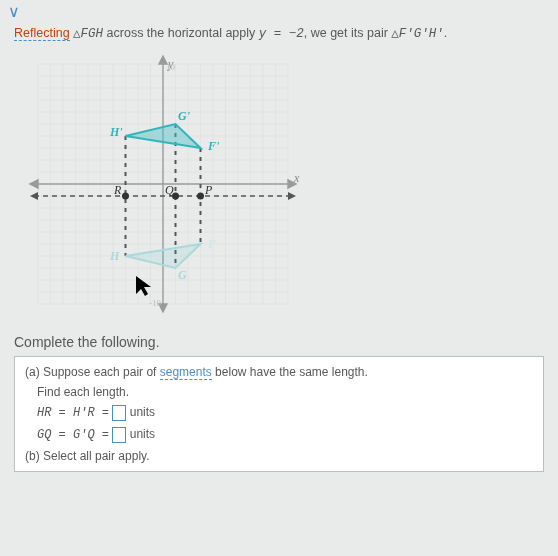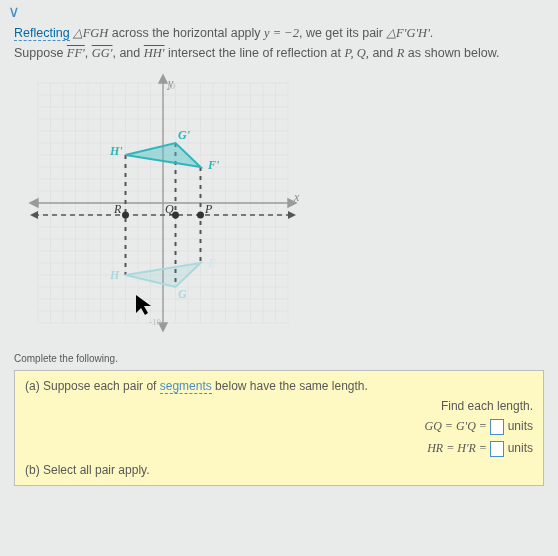--- a/index.html
+++ b/index.html
@@ -19,41 +19,41 @@
     cursor: pointer;
   }
   .content {
     padding: 0 14px 8px 14px;
   }
   .intro-line {
     line-height: 1.6;
     font-size: 12.5px;
   }
   .link {
-    color: #0369a1;
+    color: #c2410c;
     border-bottom: 1px dashed #4a8fc4;
     cursor: pointer;
   }
-  .math { font-style: italic; font-family: Liberation Serif, serif; }
+  .math { font-style: italic; font-family: Liberation Mono, monospace; }
   .overline { text-decoration: overline; }
   .graph-wrap {
     margin: 10px 0 10px 4px;
   }
   svg { display: block; }
   .complete {
-    font-size: 10px;
+    font-size: 14px;
     margin: 20px 0 6px 0;
   }
   .qbox {
     border: 1px solid #bdbdbd;
-    background: #fef9c3;
+    background: #ffffff;
     padding: 8px 10px;
     font-size: 12px;
   }
-  .qbox .row { margin: 6px 0 6px 12px; text-align: right; }
+  .qbox .row { margin: 6px 0 6px 12px; }
   .input-box {
     display: inline-block;
     width: 14px;
     height: 16px;
     border: 1px solid #4a8fc4;
     background: #fff;
     vertical-align: middle;
   }
   .seg-link {
     color: #4a8fc4;
@@ -65,23 +65,20 @@
 
 <div class="chevron">∨</div>
 
 <div class="content">
 
   <div class="intro-line">
     <span class="link">Reflecting</span>
     <span class="math">△FGH</span><span> across the horizontal apply </span><span class="math">y = −2</span><span>, we get its pair </span><span class="math">△F'G'H'</span><span>.</span>
   </div>
 
-  <div class="intro-line">
-    <span>Suppose </span><span class="math overline">FF'</span><span>, </span><span class="math overline">GG'</span><span>, </span>and <span class="math overline">HH'</span><span> intersect the line of reflection at </span><span class="math">P, Q,</span><span> and </span><span class="math">R</span><span> as shown below.</span>
-  </div>
 
   <div class="graph-wrap">
     <svg width="290" height="260" viewBox="0 0 290 260">
 
       <g stroke="#e2e2e2" stroke-width="1">
 
         <line x1="20" y1="10" x2="20" y2="250"></line>
           <line x1="32.5" y1="10" x2="32.5" y2="250"></line>
           <line x1="45" y1="10" x2="45" y2="250"></line>
           <line x1="57.5" y1="10" x2="57.5" y2="250"></line>
@@ -176,27 +173,27 @@
   <div class="complete">Complete the following.</div>
 
   <div class="qbox">
     <div>
       <span>(a) Suppose each pair of </span><span class="seg-link">segments</span><span> below have the same length.</span>
     </div>
     <div class="row">Find each length.</div>
 
 
     <div class="row">
-      <span class="math">GQ = G'Q =</span>
+      <span class="math">HR = H'R =</span>
       <span class="input-box"></span>
       <span>units</span>
     </div>
 
     <div class="row">
-      <span class="math">HR = H'R =</span>
+      <span class="math">GQ = G'Q =</span>
       <span class="input-box"></span>
       <span>units</span>
     </div>
 
     <div>(b) Select all pair apply.</div>
   </div>
 
 </div>
 
 </body></html>

